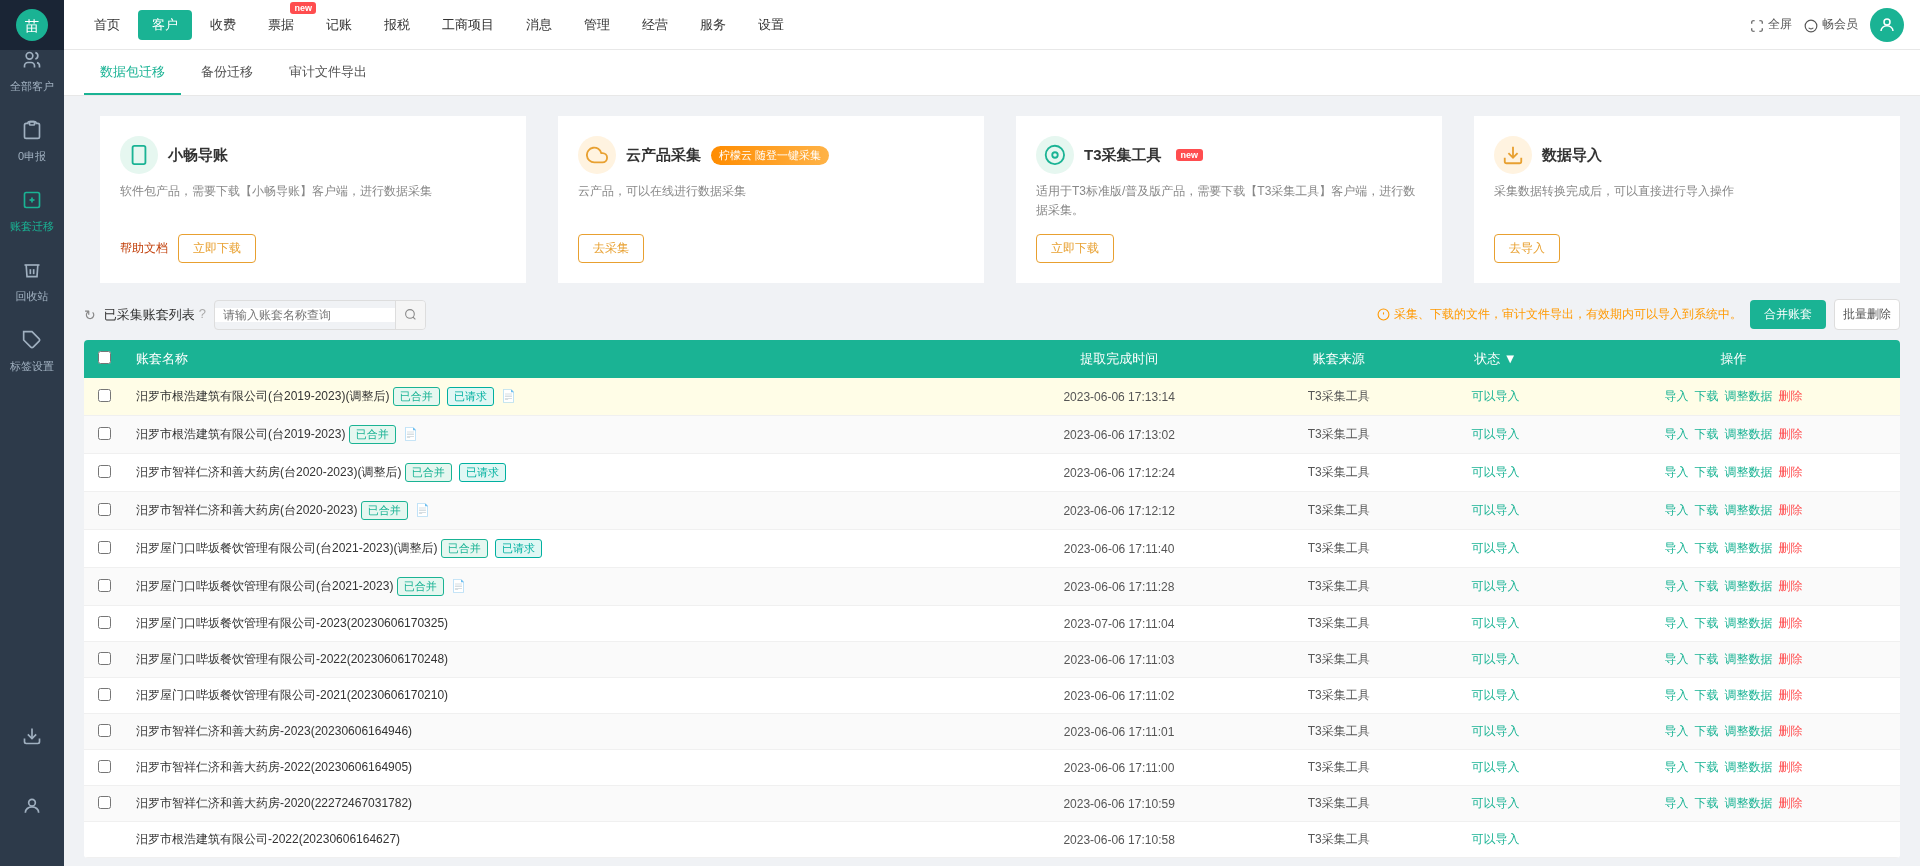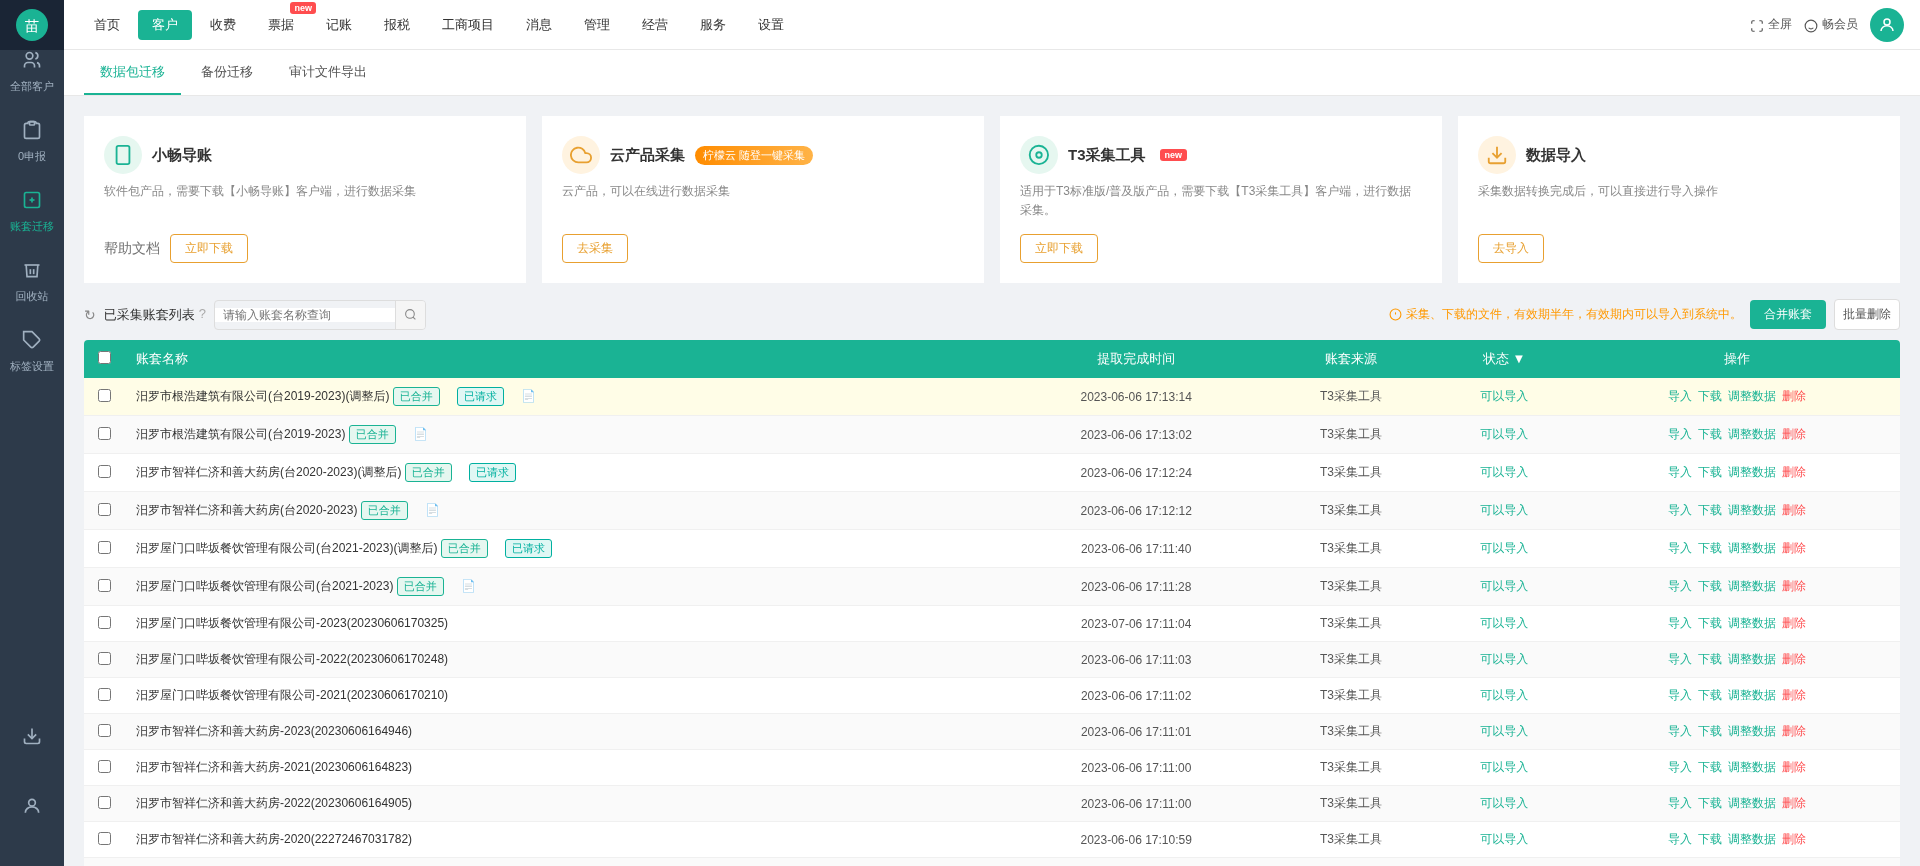--- a/index.html
+++ b/index.html
@@ -94,20 +94,21 @@
     }
     .card {
       flex: 1;
       background: #fff;
       border-radius: 0;
       padding: 20px;
       display: flex;
       flex-direction: column;
       gap: 8px;
       min-height: 120px;
+      margin-left: 16px;
     }
     .card-header { display: flex; align-items: center; gap: 10px; }
     .card-icon {
       width: 38px;
       height: 38px;
       border-radius: 50%;
       display: flex;
       align-items: center;
       justify-content: center;
       font-size: 18px;
@@ -118,21 +119,21 @@
     .card-actions { display: flex; align-items: center; gap: 10px; margin-top: 6px; }
     .btn-outline {
       border: 1px solid #e8a030;
       color: #e8a030;
       background: #fff;
       padding: 5px 14px;
       border-radius: 4px;
       cursor: pointer;
       font-size: 12px;
     }
-    .link-text { color: #737373; font-size: 14px; cursor: pointer; }
+    .link-text { color: #c2410c; font-size: 12px; cursor: pointer; }
     .promo-badge {
       background: linear-gradient(90deg, #ff8c00, #ffb347);
       color: #fff;
       font-size: 11px;
       padding: 2px 8px;
       border-radius: 10px;
       white-space: nowrap;
     }
     .new-badge {
       background: #ff4d4f;
@@ -216,21 +217,21 @@
     .data-table tbody tr:first-child { background: #fffde7; }
     .data-table tbody td { padding: 9px 12px; font-size: 12px; text-align: center; color: #555; }
     .data-table tbody td.name-col { text-align: left; color: #333; }
     .check-cell { text-align: center !important; }
     input[type="checkbox"] { cursor: pointer; }
     .tag {
       display: inline-block;
       font-size: 11px;
       padding: 1px 6px;
       border-radius: 3px;
-      margin-right: 14px;
+      margin-right: 4px;
     }
     .tag-green { background: #e6f7f0; color: #1ab394; border: 1px solid #1ab394; }
     .tag-teal { background: #e0f7f4; color: #00b0a0; border: 1px solid #00b0a0; }
     .action-link { color: #1ab394; cursor: pointer; font-size: 12px; margin: 2px 3px; }
     .action-link.del { color: #ff4d4f; }
     .icon-file { color: #888; cursor: pointer; }
 
     
     .content-area::-webkit-scrollbar { width: 6px; }
     .content-area::-webkit-scrollbar-thumb { background: #ccc; border-radius: 3px; }
@@ -476,21 +477,21 @@
               </button>
             </div>
           </div>
           <div class="toolbar-right">
             <span class="toolbar-hint">
               <svg width="13" height="13" viewBox="0 0 24 24" fill="none" stroke="#f90" stroke-width="2">
                   <circle cx="12" cy="12" r="10"></circle>
                   <line x1="12" y1="8" x2="12" y2="12"></line>
                   <line x1="12" y1="16" x2="12.01" y2="16"></line>
                 </svg>
-              <span>采集、下载的文件，有效期半年，有效期内可以导入到系统中。</span>
+              <span>采集、下载的文件，审计文件导出，有效期内可以导入到系统中。</span>
             </span>
             <button class="btn-merge">合并账套</button>
             <button class="btn-batch-del">批量删除</button>
           </div>
         </div>
 
         <table class="data-table">
           <thead>
             <tr>
               <th class="check-cell">
@@ -579,28 +580,20 @@
               <tr>
                 <td class="check-cell"><input type="checkbox" style=""></td>
                 <td class="name-col">汨罗市智祥仁济和善大药房-2023(20230606164946)</td>
                 <td>2023-06-06 17:11:01</td>
                 <td>T3采集工具</td>
                 <td style="color: rgb(26, 179, 148);">可以导入</td>
                 <td><span class="action-link">导入</span><span class="action-link">下载</span><span class="action-link">调整数据</span><span class="action-link del">删除</span></td>
               </tr>
               <tr>
                 <td class="check-cell"><input type="checkbox" style=""></td>
-                <td class="name-col">汨罗市智祥仁济和善大药房-2021(20230606164823)</td>
-                <td>2023-06-06 17:11:00</td>
-                <td>T3采集工具</td>
-                <td style="color: rgb(26, 179, 148);">可以导入</td>
-                <td><span class="action-link">导入</span><span class="action-link">下载</span><span class="action-link">调整数据</span><span class="action-link del">删除</span></td>
-              </tr>
-              <tr>
-                <td class="check-cell"><input type="checkbox" style=""></td>
                 <td class="name-col">汨罗市智祥仁济和善大药房-2022(20230606164905)</td>
                 <td>2023-06-06 17:11:00</td>
                 <td>T3采集工具</td>
                 <td style="color: rgb(26, 179, 148);">可以导入</td>
                 <td><span class="action-link">导入</span><span class="action-link">下载</span><span class="action-link">调整数据</span><span class="action-link del">删除</span></td>
               </tr>
               <tr>
                 <td class="check-cell"><input type="checkbox" style=""></td>
                 <td class="name-col">汨罗市智祥仁济和善大药房-2020(22272467031782)</td>
                 <td>2023-06-06 17:10:59</td>

